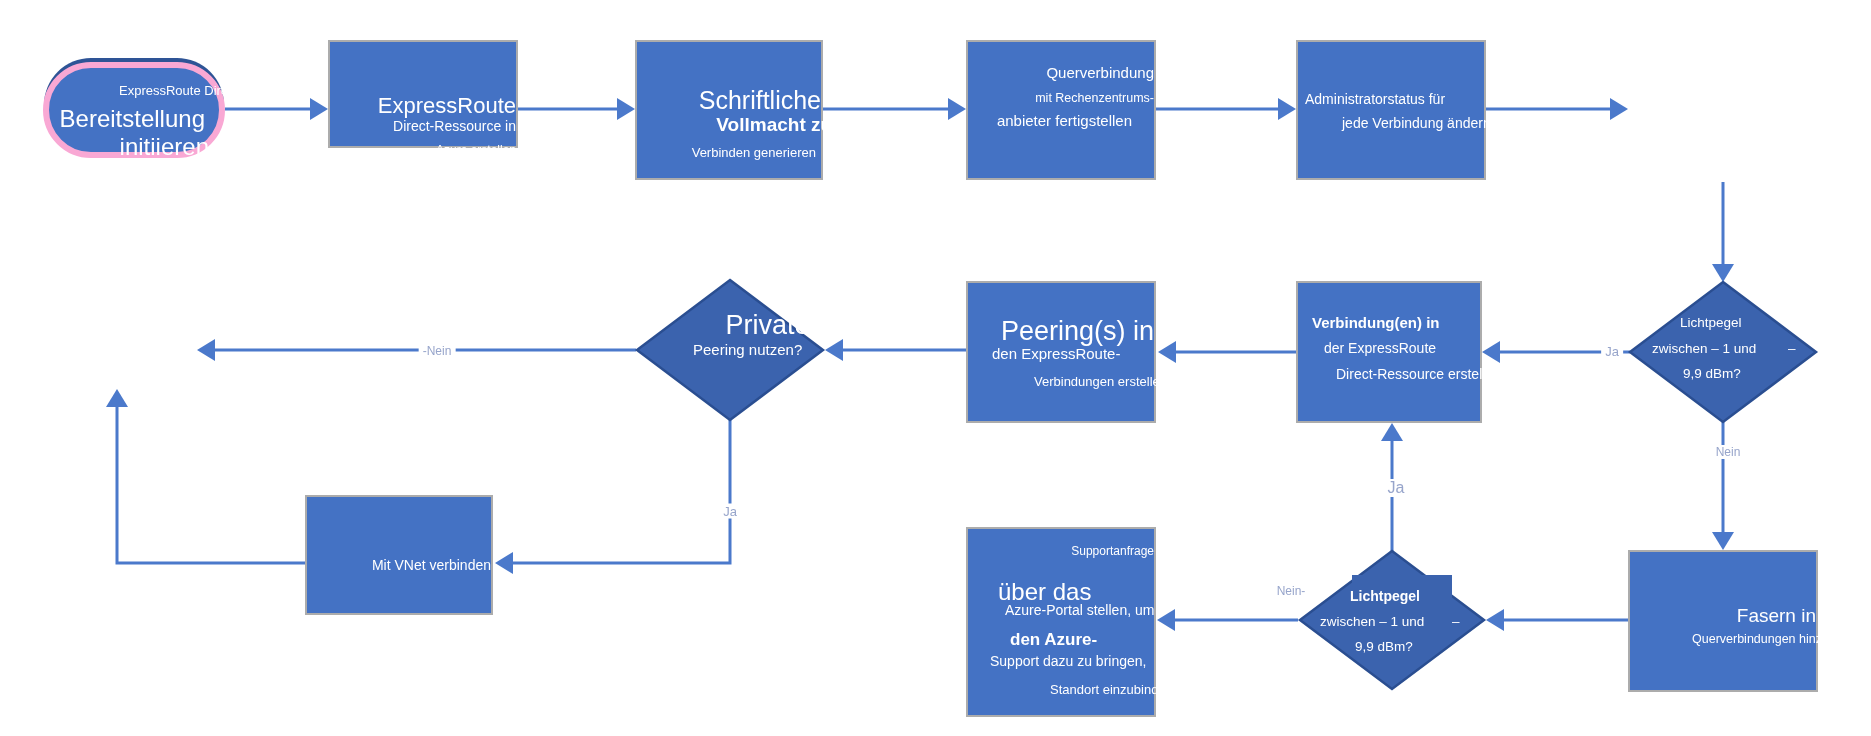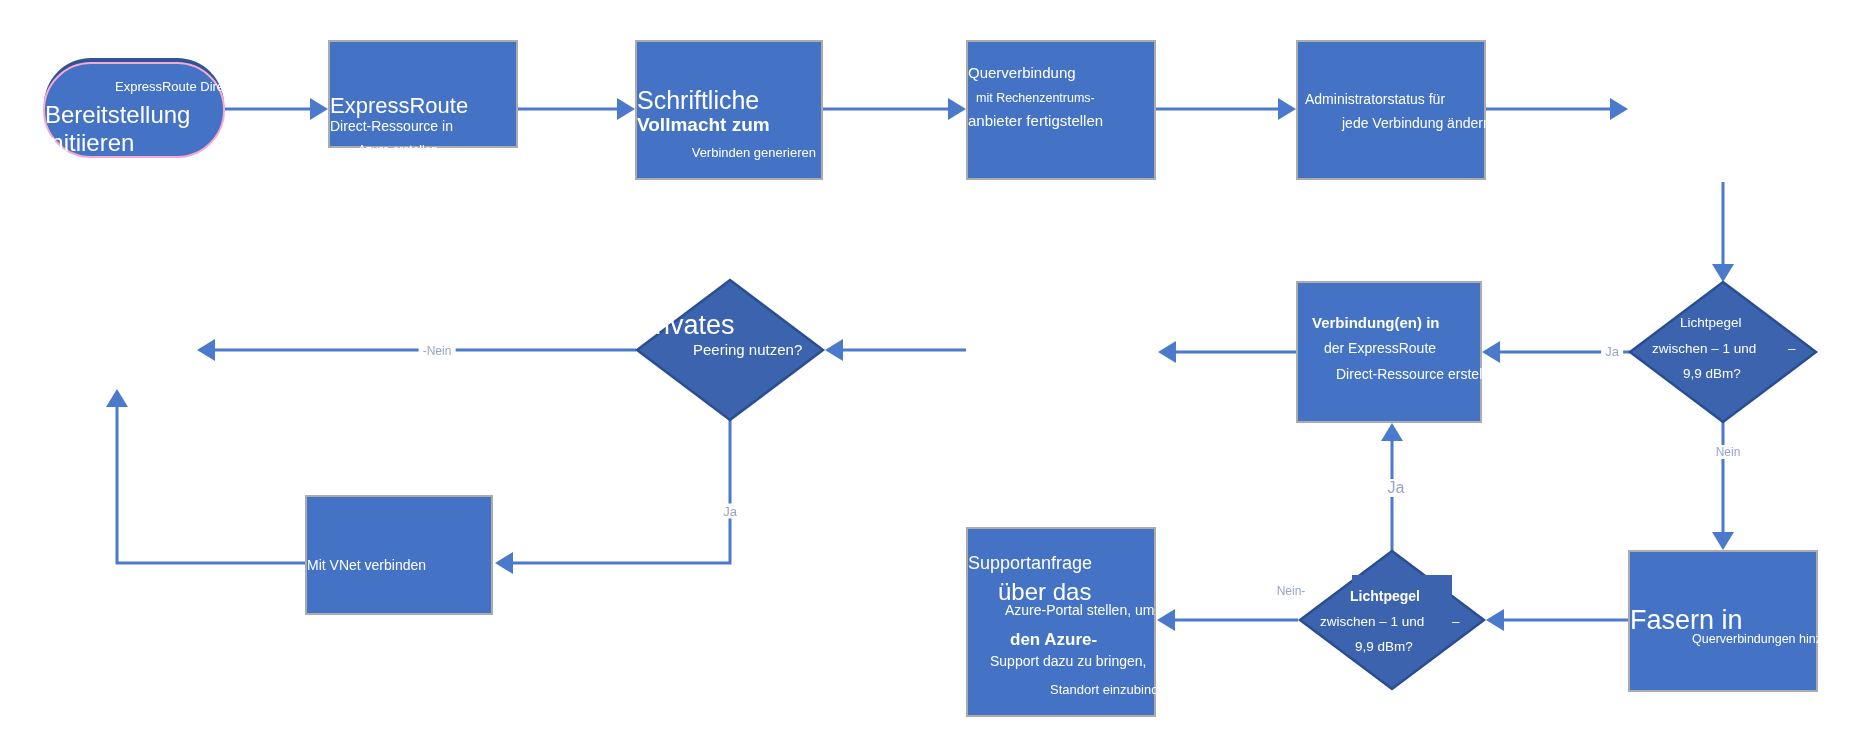--- a/index.html
+++ b/index.html
@@ -8,25 +8,25 @@
     font-family:"Liberation Sans", sans-serif;overflow:hidden;
   }
   svg.wires{position:absolute;left:0;top:0;}
   .edge path{stroke:#4B79CB;stroke-width:3;fill:none;}
   .edge polygon{fill:#4B79CB;stroke:none;}
   .diamond{fill:#3B63AE;stroke:#2A4E91;stroke-width:2.5;}
   .patch{fill:#3B63AE;stroke:none;}
 
   .node{position:absolute;color:#fff;}
   .proc{background:#4472C4;border:2px solid #ACACAC;box-sizing:border-box;}
-  .term{background:#4472C4;border:2px solid #f9a8d4;box-sizing:border-box;
+  .term{background:#4472C4;border:6px solid #f9a8d4;box-sizing:border-box;
         box-shadow:0 -5px 0 -1px #2E5496;}
   .dtext{background:transparent;}
   .l{position:absolute;display:block;line-height:1.12;white-space:nowrap;}
-  .ctr{left:0;width:100%;text-align:left;}
+  .ctr{left:0;width:100%;text-align:right;}
 
   
   #n-start{left:43px;top:62px;width:182px;height:96px;border-radius:48px;}
   #n-create{left:328px;top:40px;width:190px;height:108px;}
   #n-loa{left:635px;top:40px;width:188px;height:140px;}
   #n-cross{left:966px;top:40px;width:190px;height:140px;}
   #n-admin{left:1296px;top:40px;width:190px;height:140px;}
   #n-monitor{left:1628px;top:40px;width:190px;height:142px;}
   #n-connections{left:1296px;top:281px;width:186px;height:142px;}
   #n-peerings{left:966px;top:281px;width:190px;height:142px;}
@@ -41,21 +41,21 @@
   
   #n-start .l1{font-size:13px;left:70px;top:16px;}
   #n-start .l2{font-size:24px;top:38px;padding-right:14px;box-sizing:border-box;}
   #n-start .l3{font-size:24px;top:66px;padding-right:10px;box-sizing:border-box;}
 
   #n-create .l1{font-size:22px;top:52px;}
   #n-create .l2{font-size:14px;top:77px;}
   #n-create .l3{font-size:12px;top:102px;padding-left:28px;box-sizing:border-box;}
 
   #n-loa .l1{font-size:25px;top:44px;}
-  #n-loa .l2{font-size:19px;top:72px;font-weight:600;}
+  #n-loa .l2{font-size:19px;top:72px;font-weight:600;margin-left:28px;}
   #n-loa .l3{font-size:13px;top:104px;right:5px;}
 
   #n-cross .l1{font-size:15px;top:23px;}
   #n-cross .l2{font-size:12.5px;top:49px;padding-left:8px;box-sizing:border-box;}
   #n-cross .l3{font-size:15px;top:71px;padding-right:22px;box-sizing:border-box;}
 
   #n-admin .l1{font-size:14px;top:50px;left:7px;}
   #n-admin .l2{font-size:14px;top:74px;left:44px;}
 
   #n-monitor .l{font-size:13px;}
@@ -85,24 +85,24 @@
   #n-finish .l1{font-size:15px;top:26px;left:20px;}
 
   #n-vnet .l1{font-size:14px;top:61px;}
 
   #t-light2 .l{font-size:13.5px;}
   #t-light2 .l1{left:50px;top:38px;font-size:14px;font-weight:bold;}
   #t-light2 .l2{left:20px;top:63px;}
   #t-light2 .l3{left:55px;top:88px;}
   #t-light2 .dash{left:152px;top:63px;}
 
-  #n-fibers .l1{font-size:27px;top:53px;}
+  #n-fibers .l1{font-size:19px;top:53px;}
   #n-fibers .l2{font-size:12.5px;top:80px;left:62px;}
 
-  #n-support .l1{font-size:18px;top:24px;}
+  #n-support .l1{font-size:12px;top:16px;}
   #n-support .l2{font-size:24px;top:50px;left:30px;}
   #n-support .l3{font-size:14px;top:74px;left:37px;}
   #n-support .l4{font-size:17px;top:101px;left:42px;font-weight:bold;}
   #n-support .l5{font-size:14px;top:125px;left:22px;}
   #n-support .l6{font-size:13px;top:154px;left:82px;font-weight:400;}
 
   
   .elabel{
     position:absolute;transform:translate(-50%,-50%);
     color:#97A5CB;background:#fff;padding:0 4px;font-size:12px;white-space:nowrap;
@@ -231,20 +231,25 @@
     <span class="l l3">9,9 dBm?</span>
     <span class="l dash">–</span>
   </div>
 
   <div class="node proc" id="n-connections">
     <span class="l l1">Verbindung(en) in</span>
     <span class="l l2">der ExpressRoute</span>
     <span class="l l3">Direct-Ressource erstellen</span>
   </div>
 
+  <div class="node proc" id="n-peerings">
+    <span class="l l1 ctr">Peering(s) in</span>
+    <span class="l l2">den ExpressRoute-</span>
+    <span class="l l3">Verbindungen erstellen</span>
+  </div>
 
   <div class="node dtext" id="t-private">
     <span class="l l1 ctr">Privates</span>
     <span class="l l2">Peering nutzen?</span>
   </div>
 
 
   <div class="node proc" id="n-vnet">
     <span class="l l1 ctr">Mit VNet verbinden</span>
   </div>

